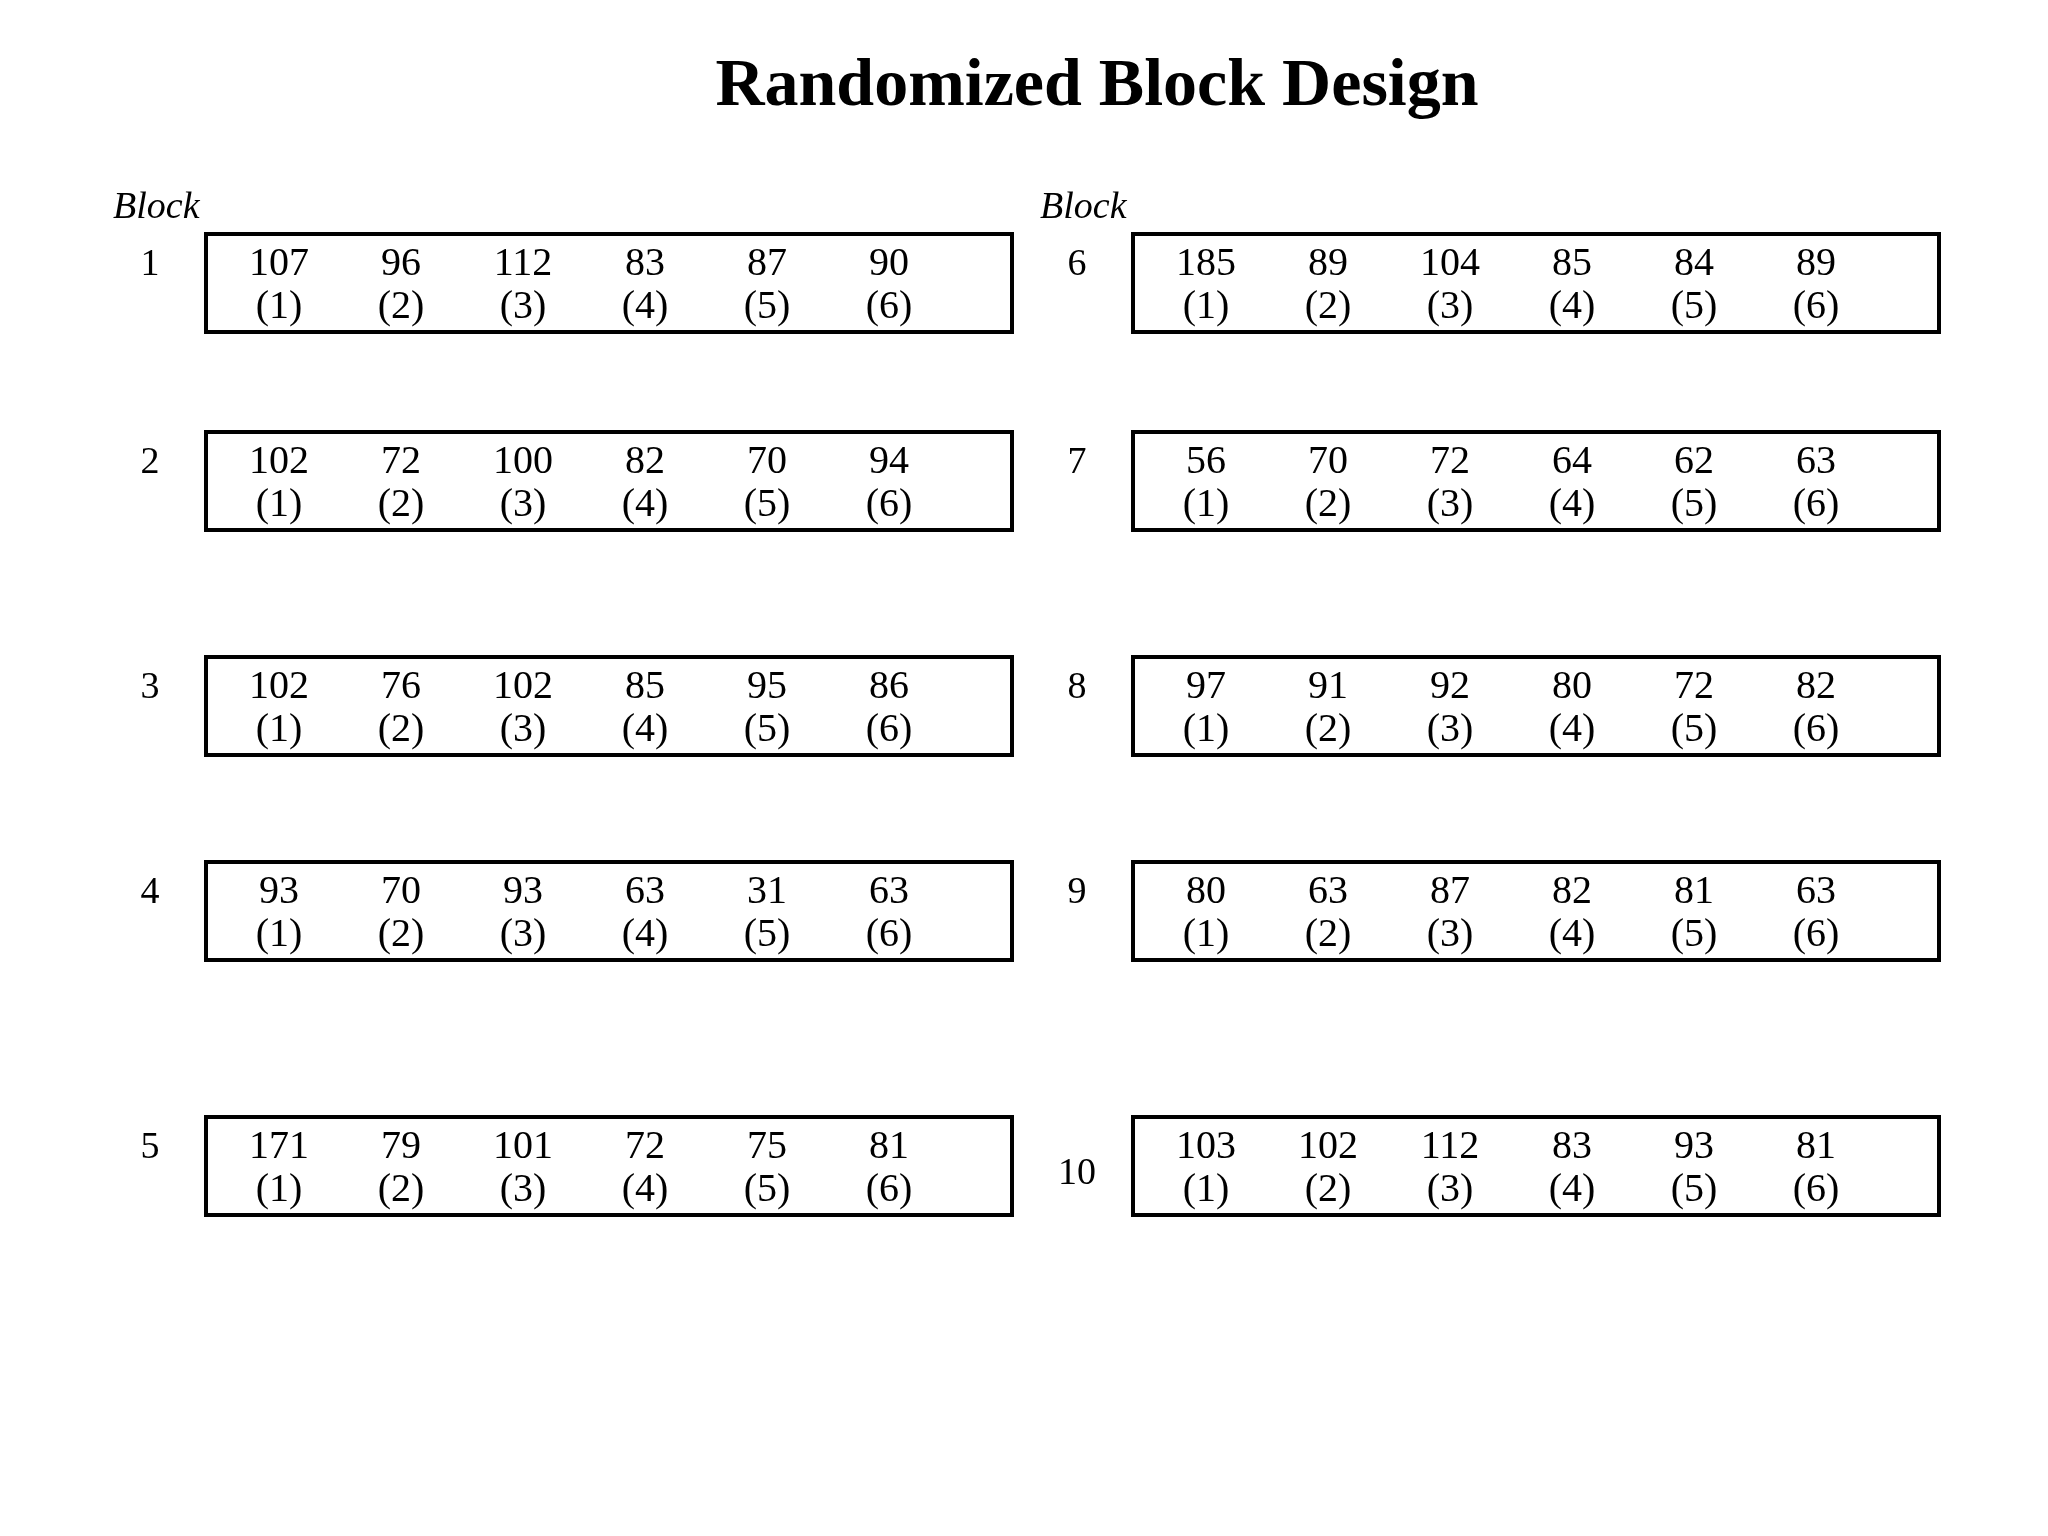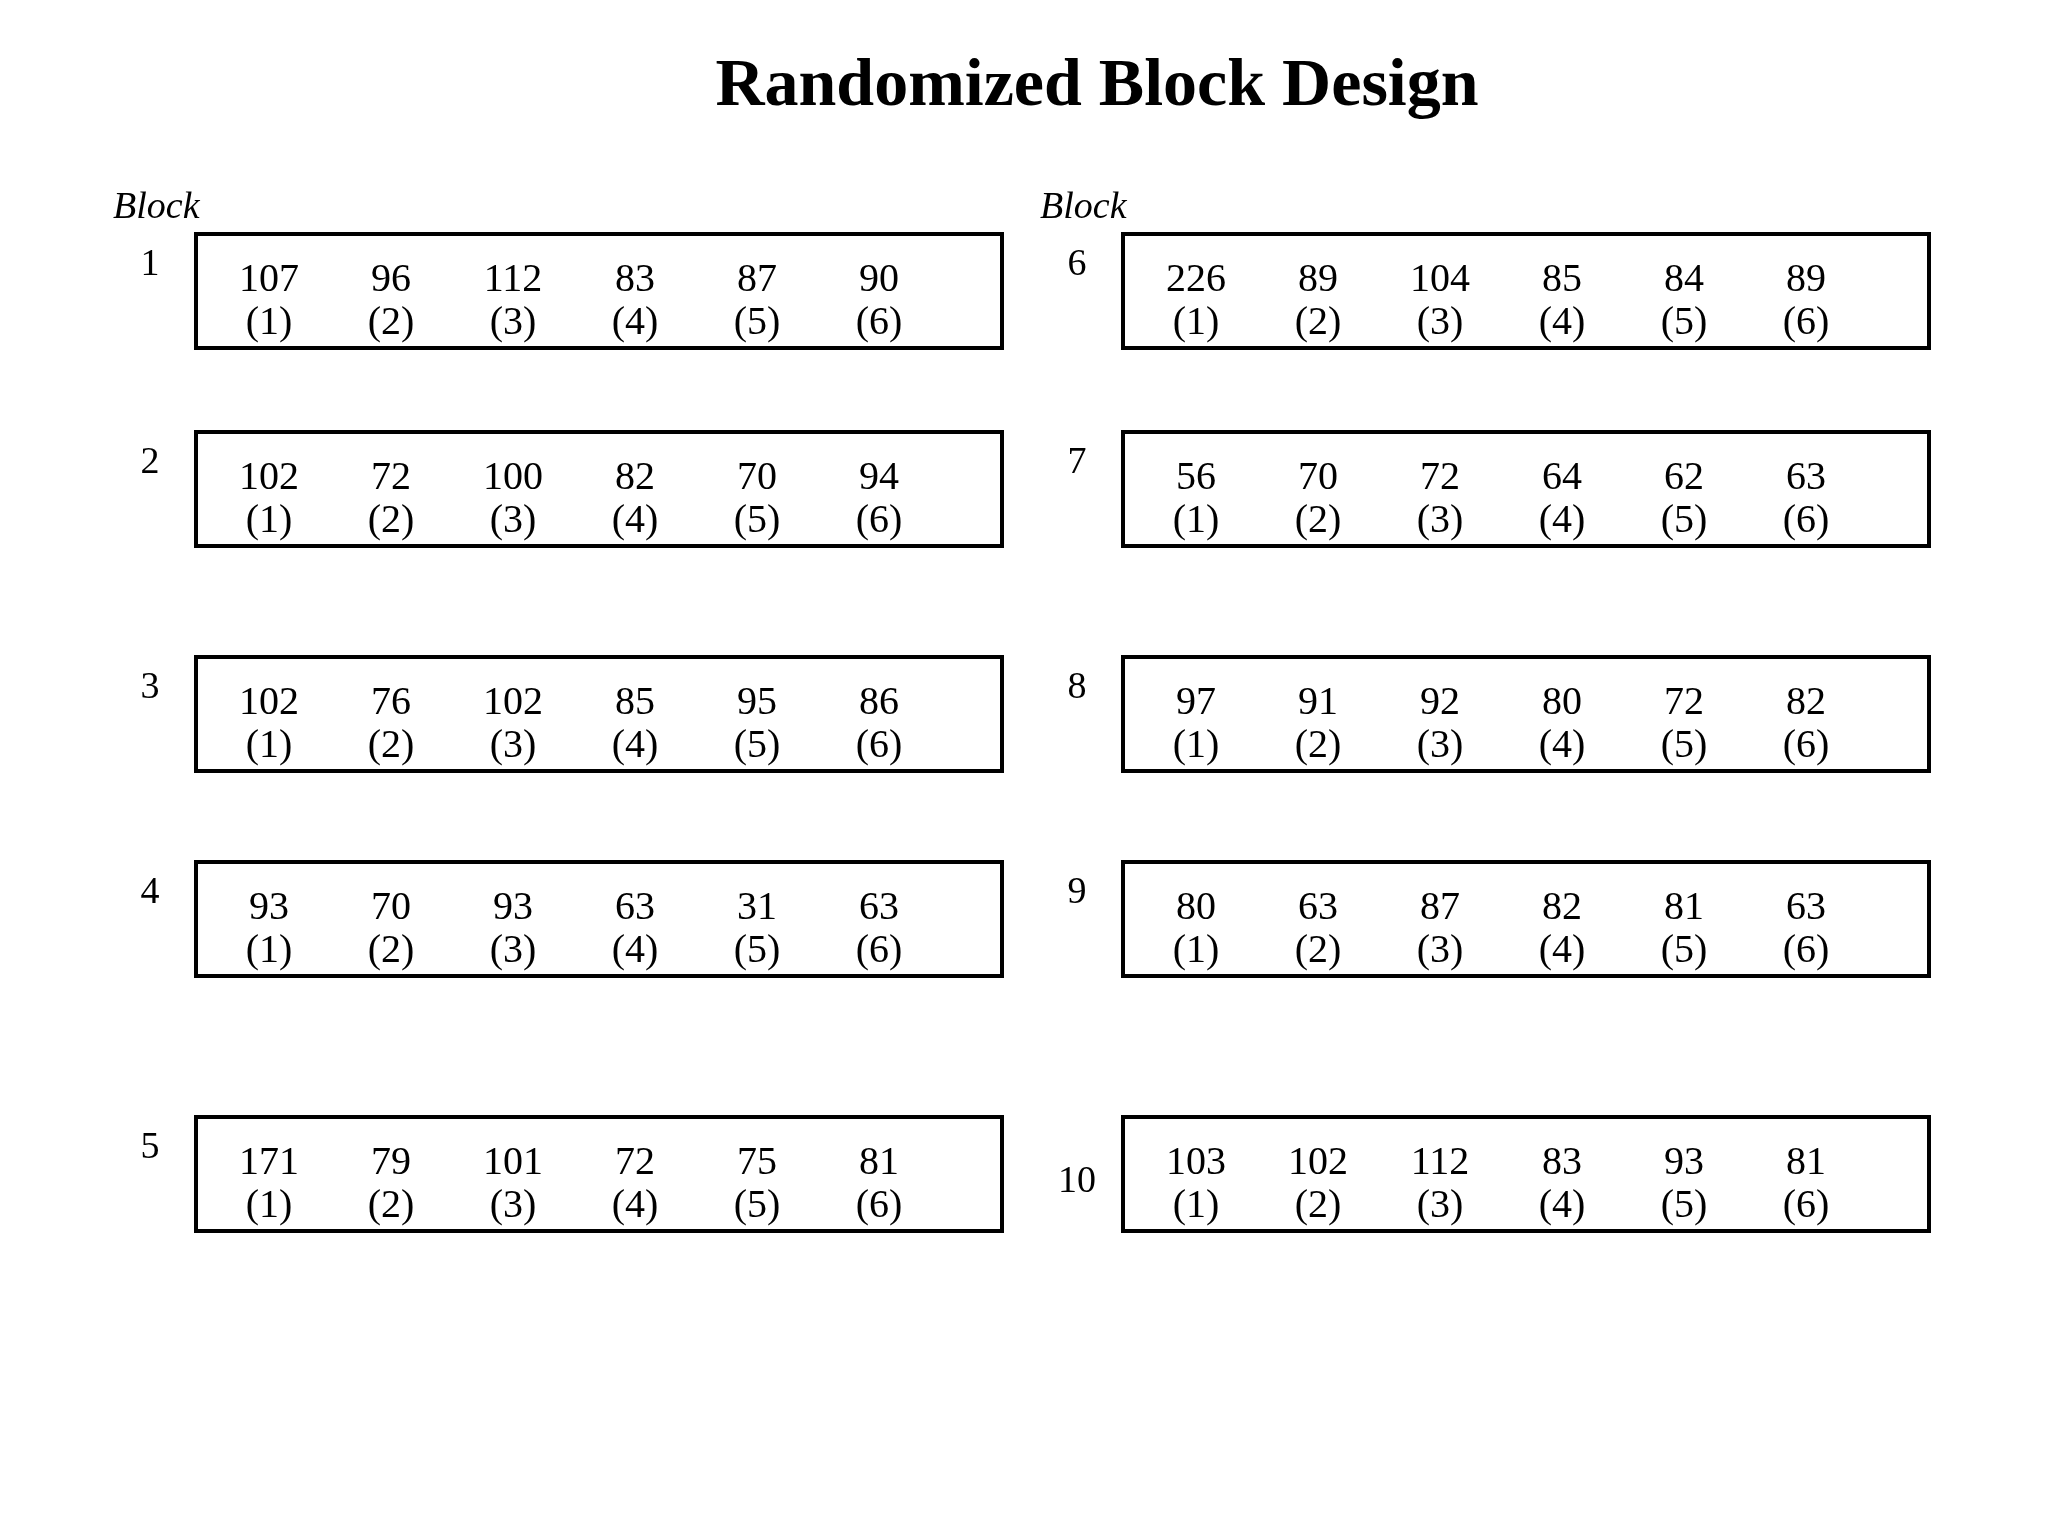--- a/index.html
+++ b/index.html
@@ -18,23 +18,23 @@
   .col{position:absolute;top:185px;width:960px;height:1100px;}
   #col-left{left:90px;}
   #col-right{left:1017px;}
   .col-header{font-size:38px;line-height:40px;margin-left:23px;font-style:italic;}
   .block-row{position:absolute;left:0;display:flex;align-items:flex-start;}
   .block-num{
     width:80px;margin-left:20px;padding-top:10px;
     text-align:center;font-size:38px;line-height:40px;
   }
   .block-box{
-    margin-left:4px;width:732px;height:90px;
+    margin-left:14px;width:732px;height:90px;
     border:4px solid #000000;background:#ffffff;
-    display:flex;padding:20px 60px 0 10px;
+    display:flex;padding:4px 60px 0 10px;
   }
   .cell{flex:1;text-align:center;}
   .cell-value,.cell-treatment{font-size:40px;line-height:43px;white-space:nowrap;}
 </style>
 </head>
 <body>
 
 <div class="canvas">
   <h1 class="title">Randomized Block Design</h1>
   <div class="col" id="col-left">
@@ -184,21 +184,21 @@
           </div>
         </div>
       </div>
     </div>
   <div class="col" id="col-right">
       <div class="col-header">Block</div>
       <div class="block-row" style="top: 47px;">
         <div class="block-num">6</div>
         <div class="block-box">
           <div class="cell">
-            <div class="cell-value">226</div>
+            <div class="cell-value">185</div>
             <div class="cell-treatment">(1)</div>
           </div>
           <div class="cell">
             <div class="cell-value">89</div>
             <div class="cell-treatment">(2)</div>
           </div>
           <div class="cell">
             <div class="cell-value">104</div>
             <div class="cell-treatment">(3)</div>
           </div>

